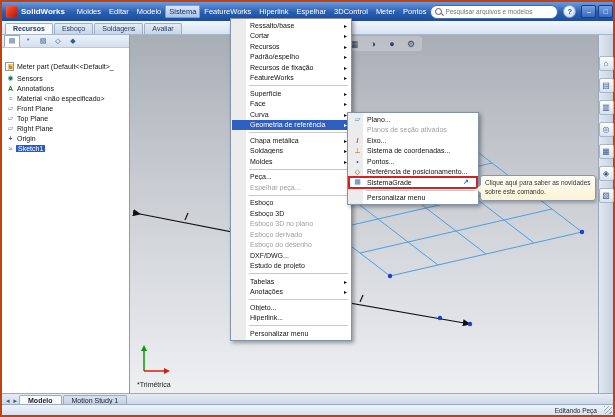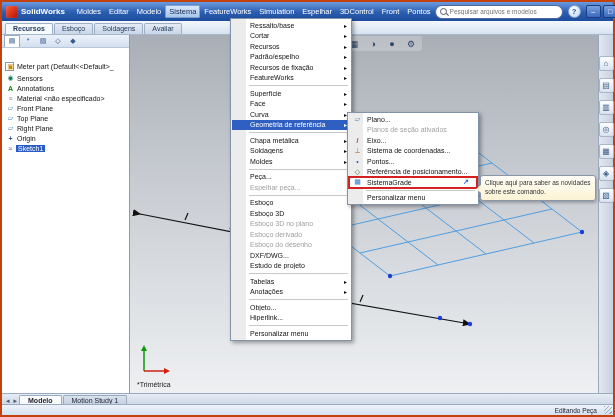--- a/index.html
+++ b/index.html
@@ -148,24 +148,24 @@
   <div class="titlebar">
     <div class="logo"></div>
     <div class="app-title">SolidWorks</div>
     <div style="display:flex;">
 
     <span class="mnu"><span>Moldes</span></span>
         <span class="mnu"><span>Editar</span></span>
         <span class="mnu"><span>Modelo</span></span>
         <span class="mnu active"><span>Sistema</span></span>
         <span class="mnu"><span>FeatureWorks</span></span>
-        <span class="mnu"><span>Simulation</span></span>
+        <span class="mnu"><span>Hiperlink</span></span>
         <span class="mnu"><span>Espelhar</span></span>
         <span class="mnu"><span>3DControl</span></span>
-        <span class="mnu"><span>Front</span></span>
+        <span class="mnu"><span>Meter</span></span>
         <span class="mnu"><span>Pontos</span></span>
       </div>
     <div class="search">
       <span class="mag"></span>
       <input placeholder="Pesquisar arquivos e modelos" style="">
     </div>
     <div class="help-btn">?</div>
     <div class="winbtns">
 
     <span class="wb">

